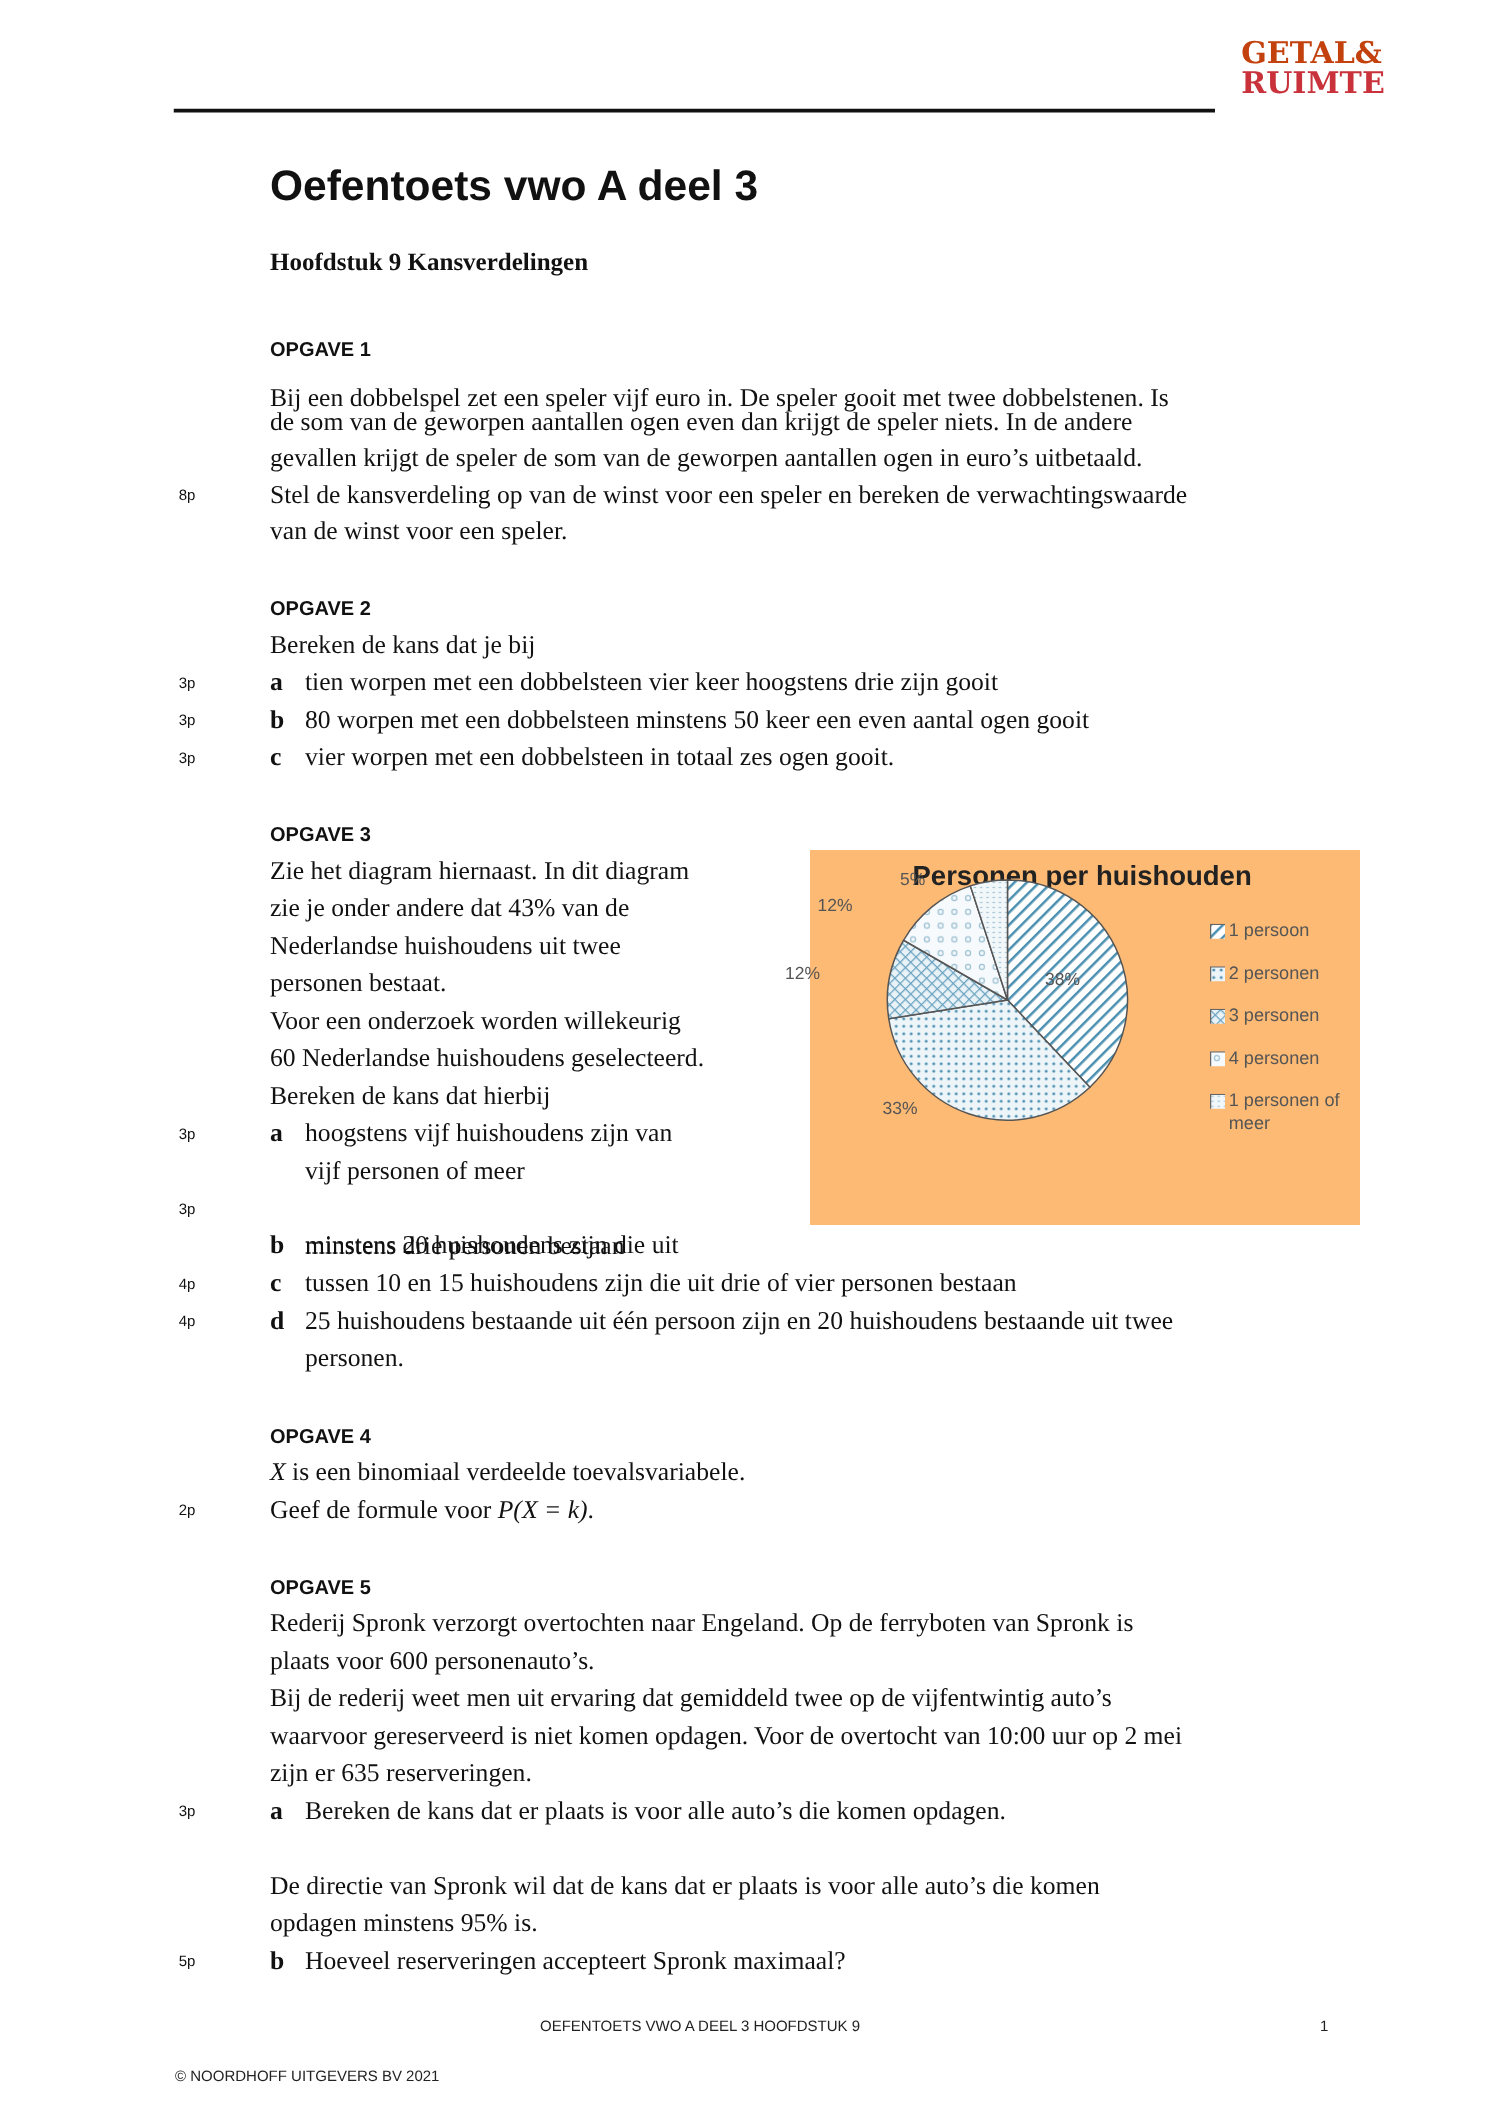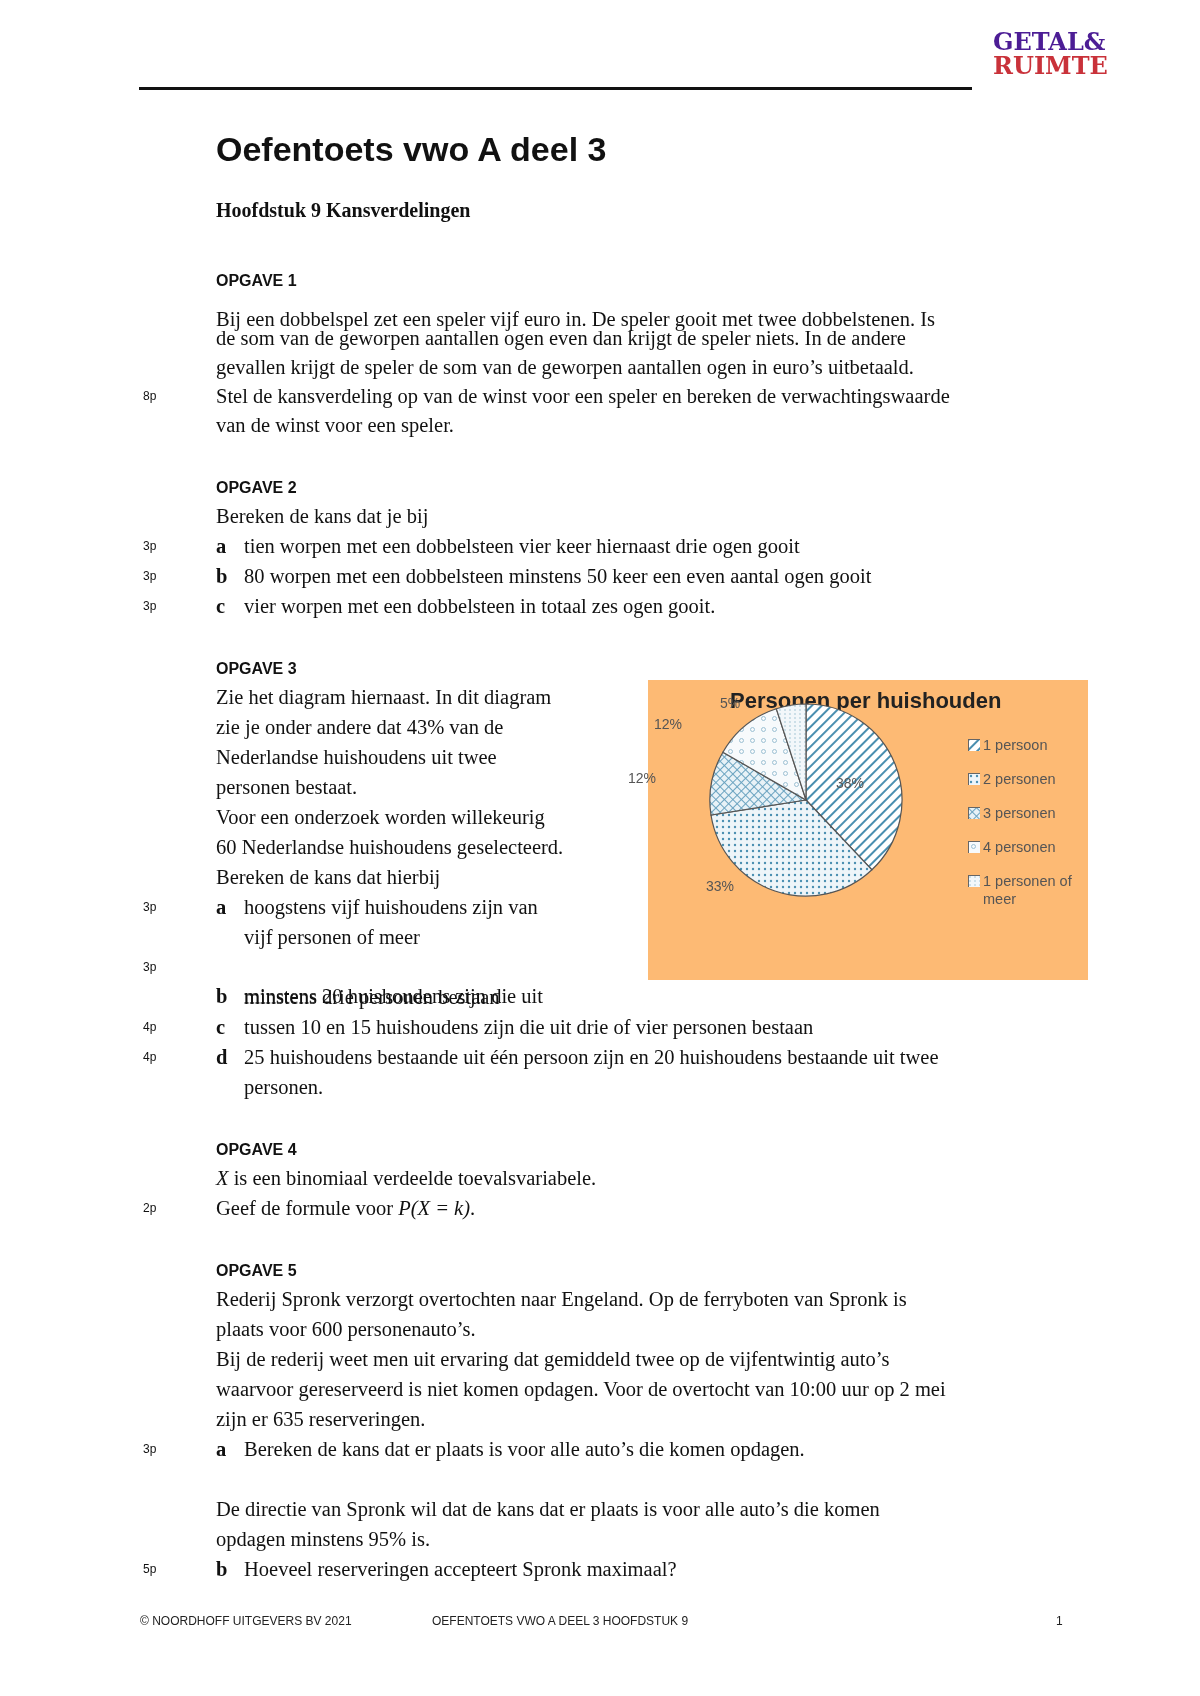--- a/index.html
+++ b/index.html
@@ -2,21 +2,21 @@
 <html><head>
 <meta charset="utf-8">
 <style>
   html, body { margin: 0; padding: 0; background: #ffffff; }
   body { width: 1200px; height: 1696px; position: relative; overflow: hidden; color: #111; }
   .abs { position: absolute; }
   .serif { font-family: "Liberation Serif", "DejaVu Serif", serif; }
   .sans { font-family: "Liberation Sans", "DejaVu Sans", sans-serif; }
 
   .logo { left: 993px; top: 30px; line-height: 24px; font-family: "DejaVu Serif", serif; font-weight: bold; font-size: 24px; letter-spacing: 0px; }
-  .logo .l1 { color: #4c1d95; }
+  .logo .l1 { color: #c2410c; }
   .logo .l2 { color: #c9323a; }
   .topline { left: 139px; top: 87px; width: 833px; height: 3px; background: #111; }
 
   .title { left: 216px; top: 130px; font-size: 34px; font-weight: bold; }
   .subtitle { left: 216px; top: 199px; font-size: 20px; font-weight: bold; }
 
   .opg { left: 216px; font-size: 16px; font-weight: bold; }
   .line { left: 216px; font-size: 20.5px; white-space: nowrap; line-height: 30px; }
   .pts { left: 143px; font-size: 12px; line-height: 30px; }
   .letter { font-weight: bold; display: inline-block; width: 28px; }
@@ -49,21 +49,21 @@
 <div class="abs line serif" style="top:323px;">de som van de geworpen aantallen ogen even dan krijgt de speler niets. In de andere</div>
 <div class="abs line serif" style="top:352px;">gevallen krijgt de speler de som van de geworpen aantallen ogen in euro’s uitbetaald.</div>
 <div class="abs pts sans" style="top:381px;">8p</div>
 <div class="abs line serif" style="top:381px;">Stel de kansverdeling op van de winst voor een speler en bereken de verwachtingswaarde</div>
 <div class="abs line serif" style="top:410px;">van de winst voor een speler.</div>
 
 <div class="abs opg sans" style="top:479px;">OPGAVE 2</div>
 <div class="abs line serif" style="top:501px;">Bereken de kans dat je bij</div>
 
 <div class="abs pts sans" style="top:531px;">3p</div>
-<div class="abs line serif" style="top:531px;"><span class="letter">a</span><span>tien worpen met een dobbelsteen vier keer hiernaast drie ogen gooit</span></div>
+<div class="abs line serif" style="top:531px;"><span class="letter">a</span><span>tien worpen met een dobbelsteen vier keer hoogstens drie zijn gooit</span></div>
 
 <div class="abs pts sans" style="top:561px;">3p</div>
 <div class="abs line serif" style="top:561px;"><span class="letter">b</span><span>80 worpen met een dobbelsteen minstens 50 keer een even aantal ogen gooit</span></div>
 
 <div class="abs pts sans" style="top:591px;">3p</div>
 <div class="abs line serif" style="top:591px;"><span class="letter">c</span><span>vier worpen met een dobbelsteen in totaal zes ogen gooit.</span></div>
 
 <div class="abs opg sans" style="top:660px;">OPGAVE 3</div>
 <div class="abs line serif" style="top:682px;">Zie het diagram hiernaast. In dit diagram</div>
 <div class="abs line serif" style="top:712px;">zie je onder andere dat 43% van de</div>
@@ -178,15 +178,15 @@
 
 <div class="abs pts sans" style="top:1434px;">3p</div>
 <div class="abs line serif" style="top:1434px;"><span class="letter">a</span><span>Bereken de kans dat er plaats is voor alle auto’s die komen opdagen.</span></div>
 
 <div class="abs line serif" style="top:1494px;">De directie van Spronk wil dat de kans dat er plaats is voor alle auto’s die komen</div>
 <div class="abs line serif" style="top:1524px;">opdagen minstens 95% is.</div>
 
 <div class="abs pts sans" style="top:1554px;">5p</div>
 <div class="abs line serif" style="top:1554px;"><span class="letter">b</span><span>Hoeveel reserveringen accepteert Spronk maximaal?</span></div>
 
-<div class="abs footer sans" style="left:140px;">© NOORDHOFF UITGEVERS BV 2021</div>
+<div class="abs footer sans" style="left:140px;margin-top:40px;">© NOORDHOFF UITGEVERS BV 2021</div>
 <div class="abs footer sans" style="left:432px;">OEFENTOETS VWO A DEEL 3 HOOFDSTUK 9</div>
 <div class="abs footer sans" style="left:1056px;">1</div>
 
 </body></html>

